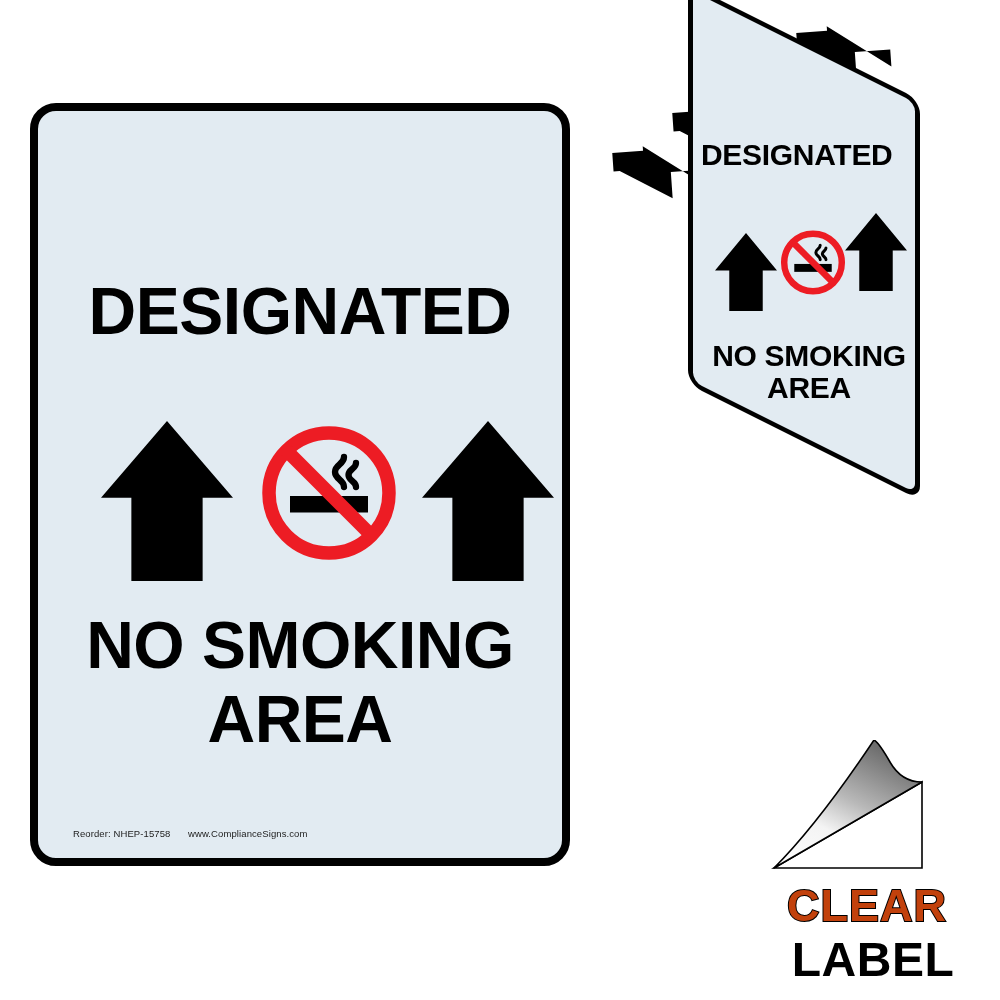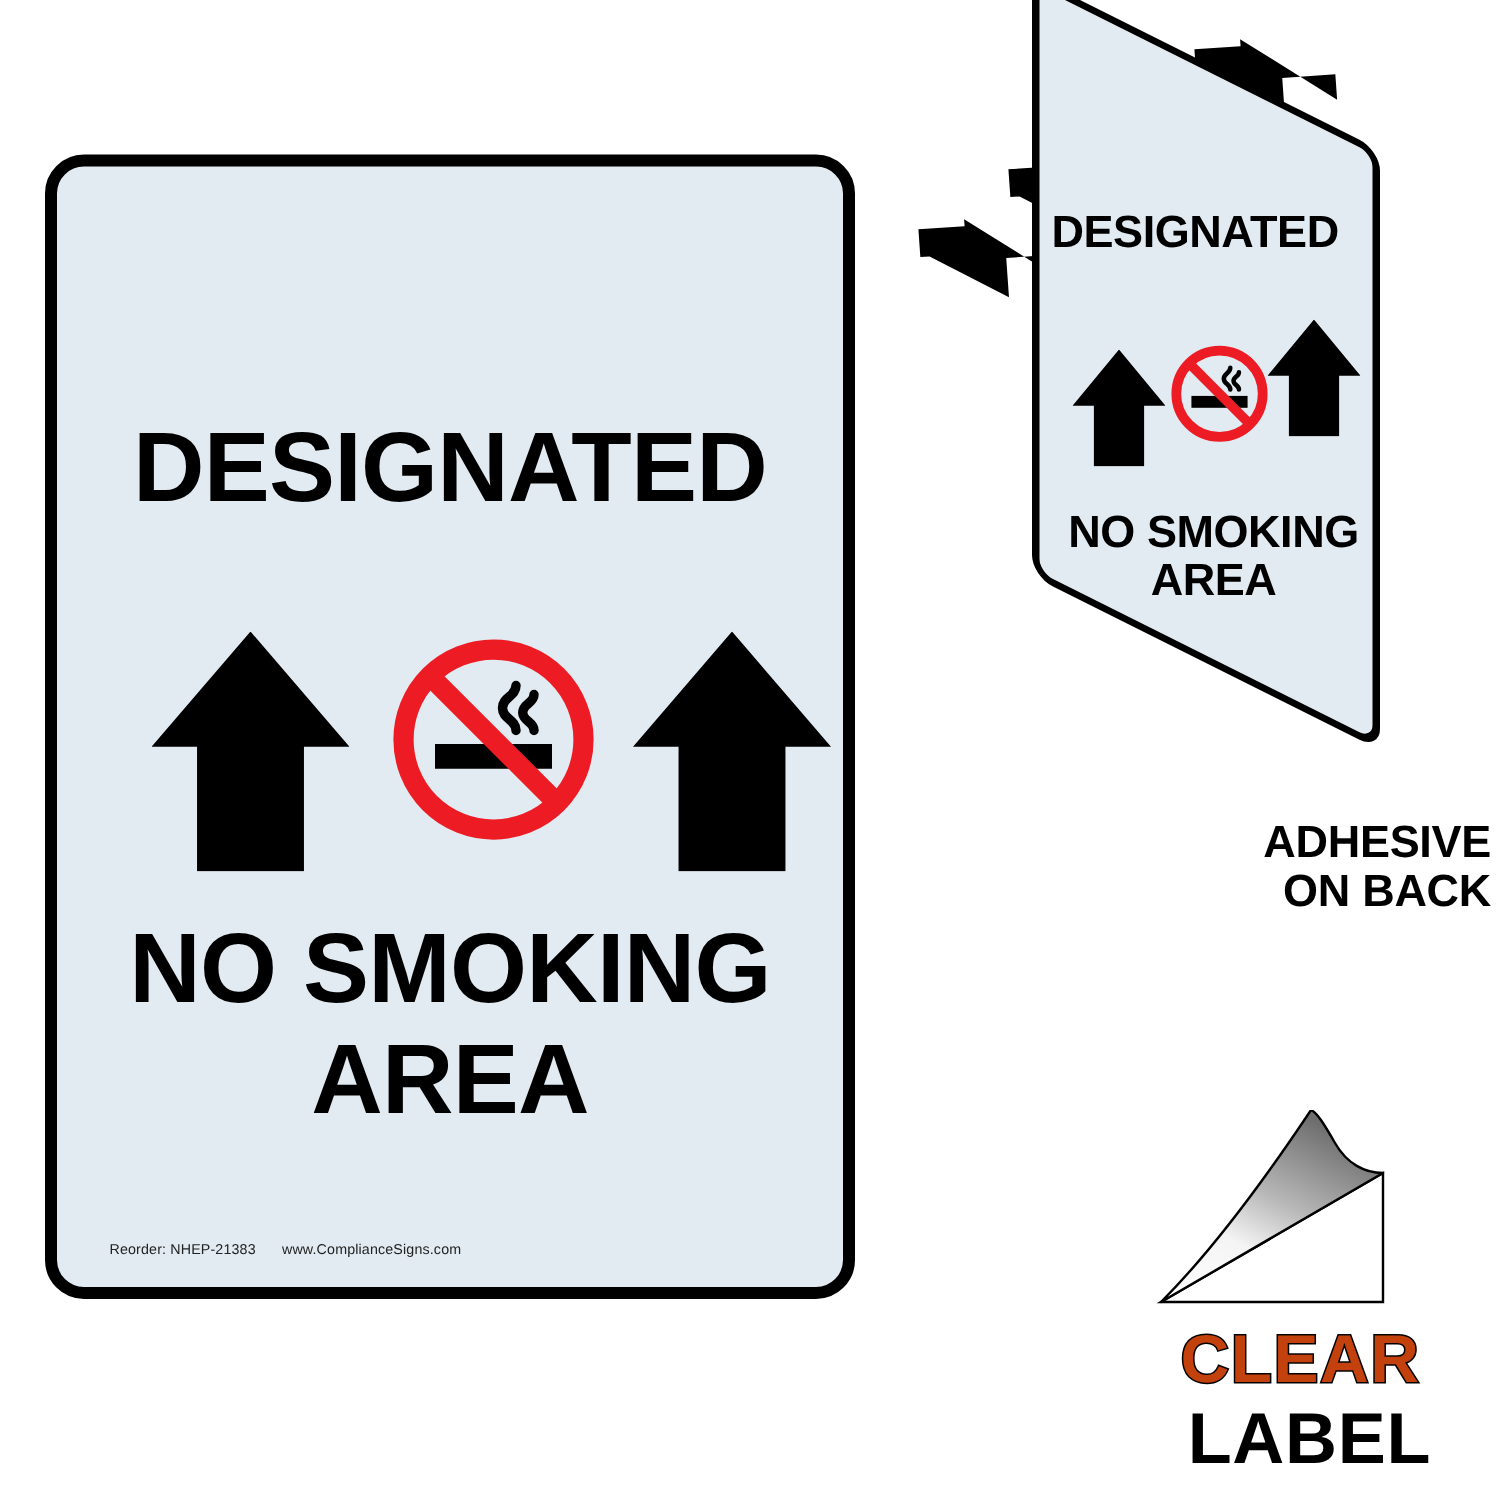--- a/index.html
+++ b/index.html
@@ -221,21 +221,21 @@
   </svg>
 
   <div class="up-arrow" id="arrow-right"></div>
 
   <div id="bottom-text">
     <div>NO SMOKING</div>
     <div>AREA</div>
   </div>
 
   <div id="reorder-line">
-    <span>Reorder: NHEP-21383</span>
+    <span>Reorder: NHEP-15758</span>
     <span class="sp"></span>
     <span>www.ComplianceSigns.com</span>
   </div>
 </div>
 
 <div id="persp-wrap">
 
   <svg class="motion-arrow" id="motion-arrow-1" viewBox="0 0 120 70">
     <polygon points="0,6 40,6 40,0 120,58 120,36 74,36 74,70 8,30 0,30" fill="#000000" transform="rotate(-4 60 35)"></polygon>
   </svg>
@@ -266,24 +266,20 @@
 
       <div class="persp-arrow" id="persp-arrow-right"></div>
 
       <div class="persp-text" id="persp-bottom">
         <div>NO SMOKING</div>
         <div>AREA</div>
       </div>
     </div>
   </div>
 
-  <div id="adhesive-text">
-    <div>ADHESIVE</div>
-    <div>ON BACK</div>
-  </div>
 </div>
 
 <div id="clear-label-block">
 
   <svg id="peel-graphic" width="180" height="140" viewBox="0 0 180 140">
     <defs>
       <linearGradient id="peelgrad" x1="0%" y1="100%" x2="60%" y2="0%">
         <stop offset="0%" stop-color="#ffffff"></stop>
         <stop offset="38%" stop-color="#f4f4f4"></stop>
         <stop offset="62%" stop-color="#b8b8b8"></stop>

